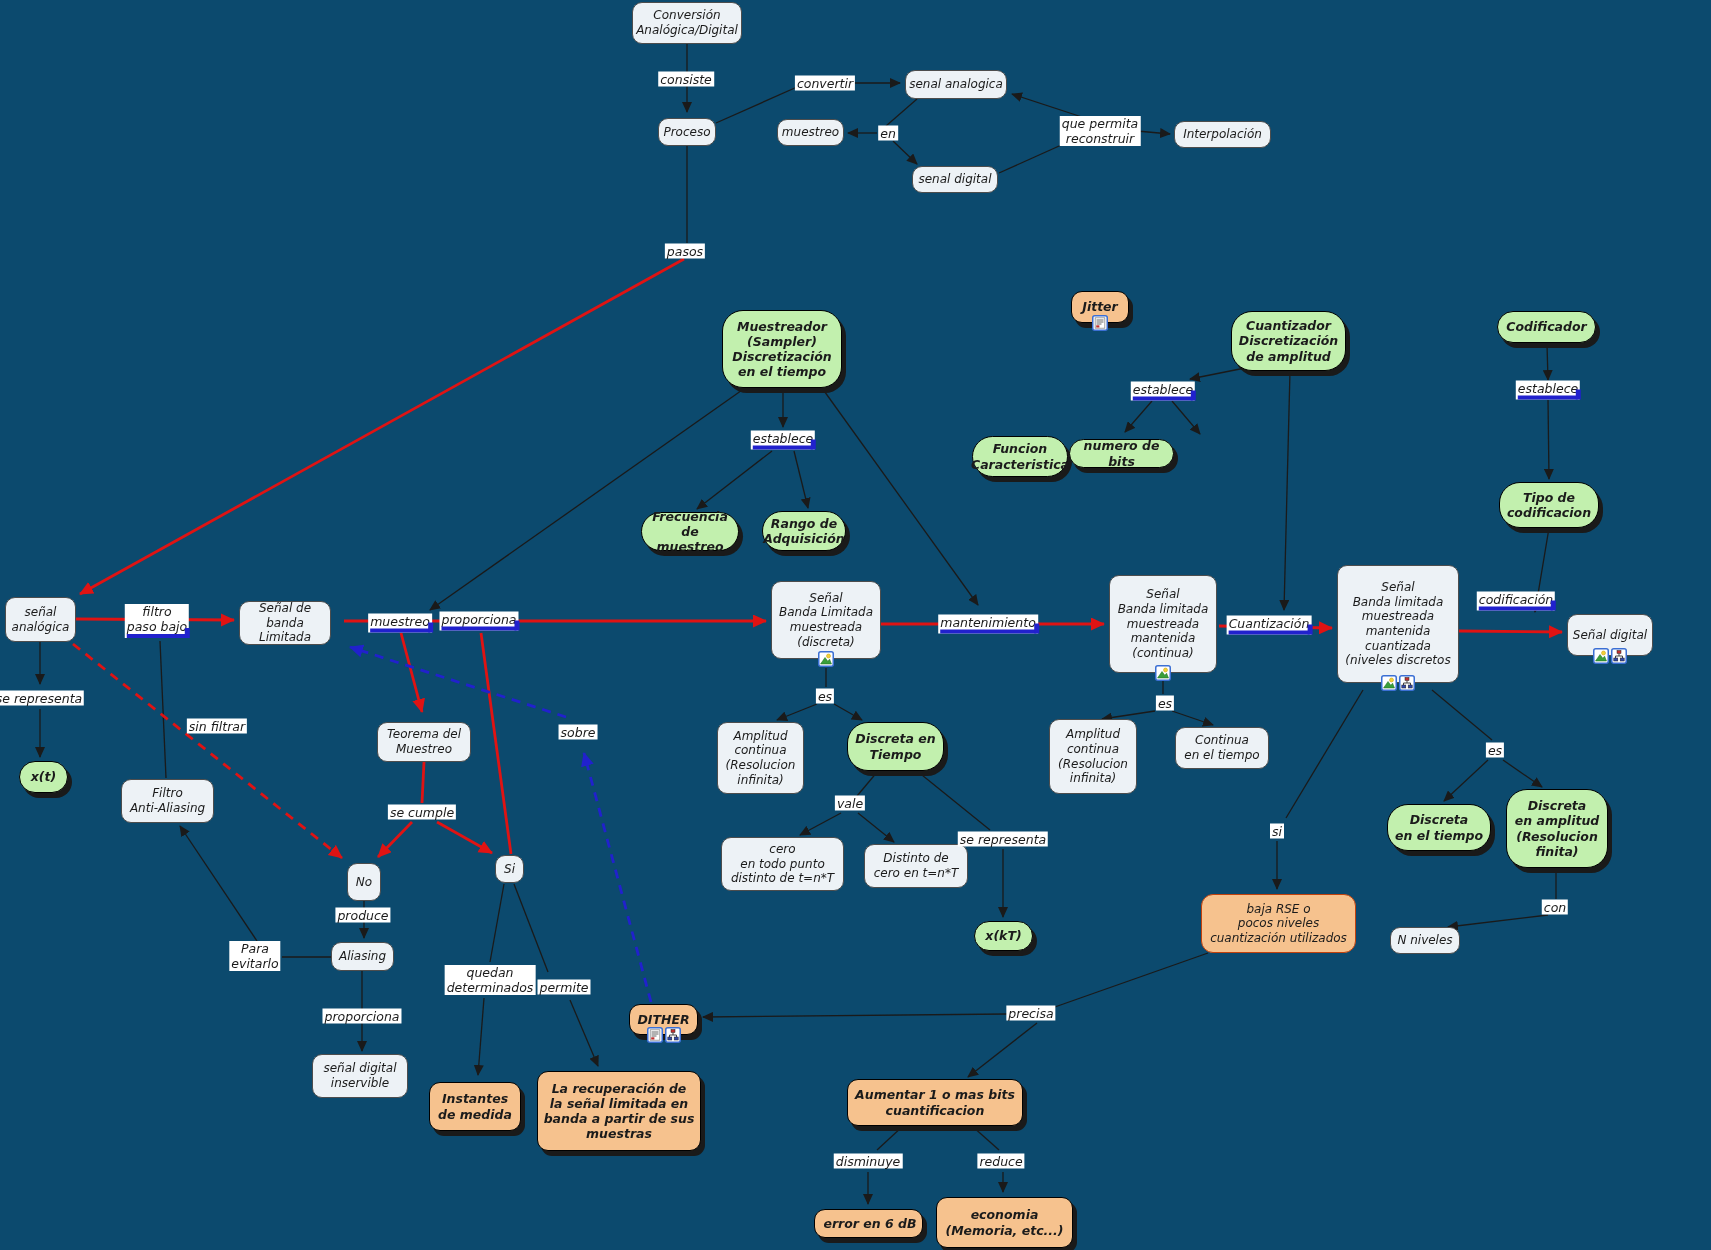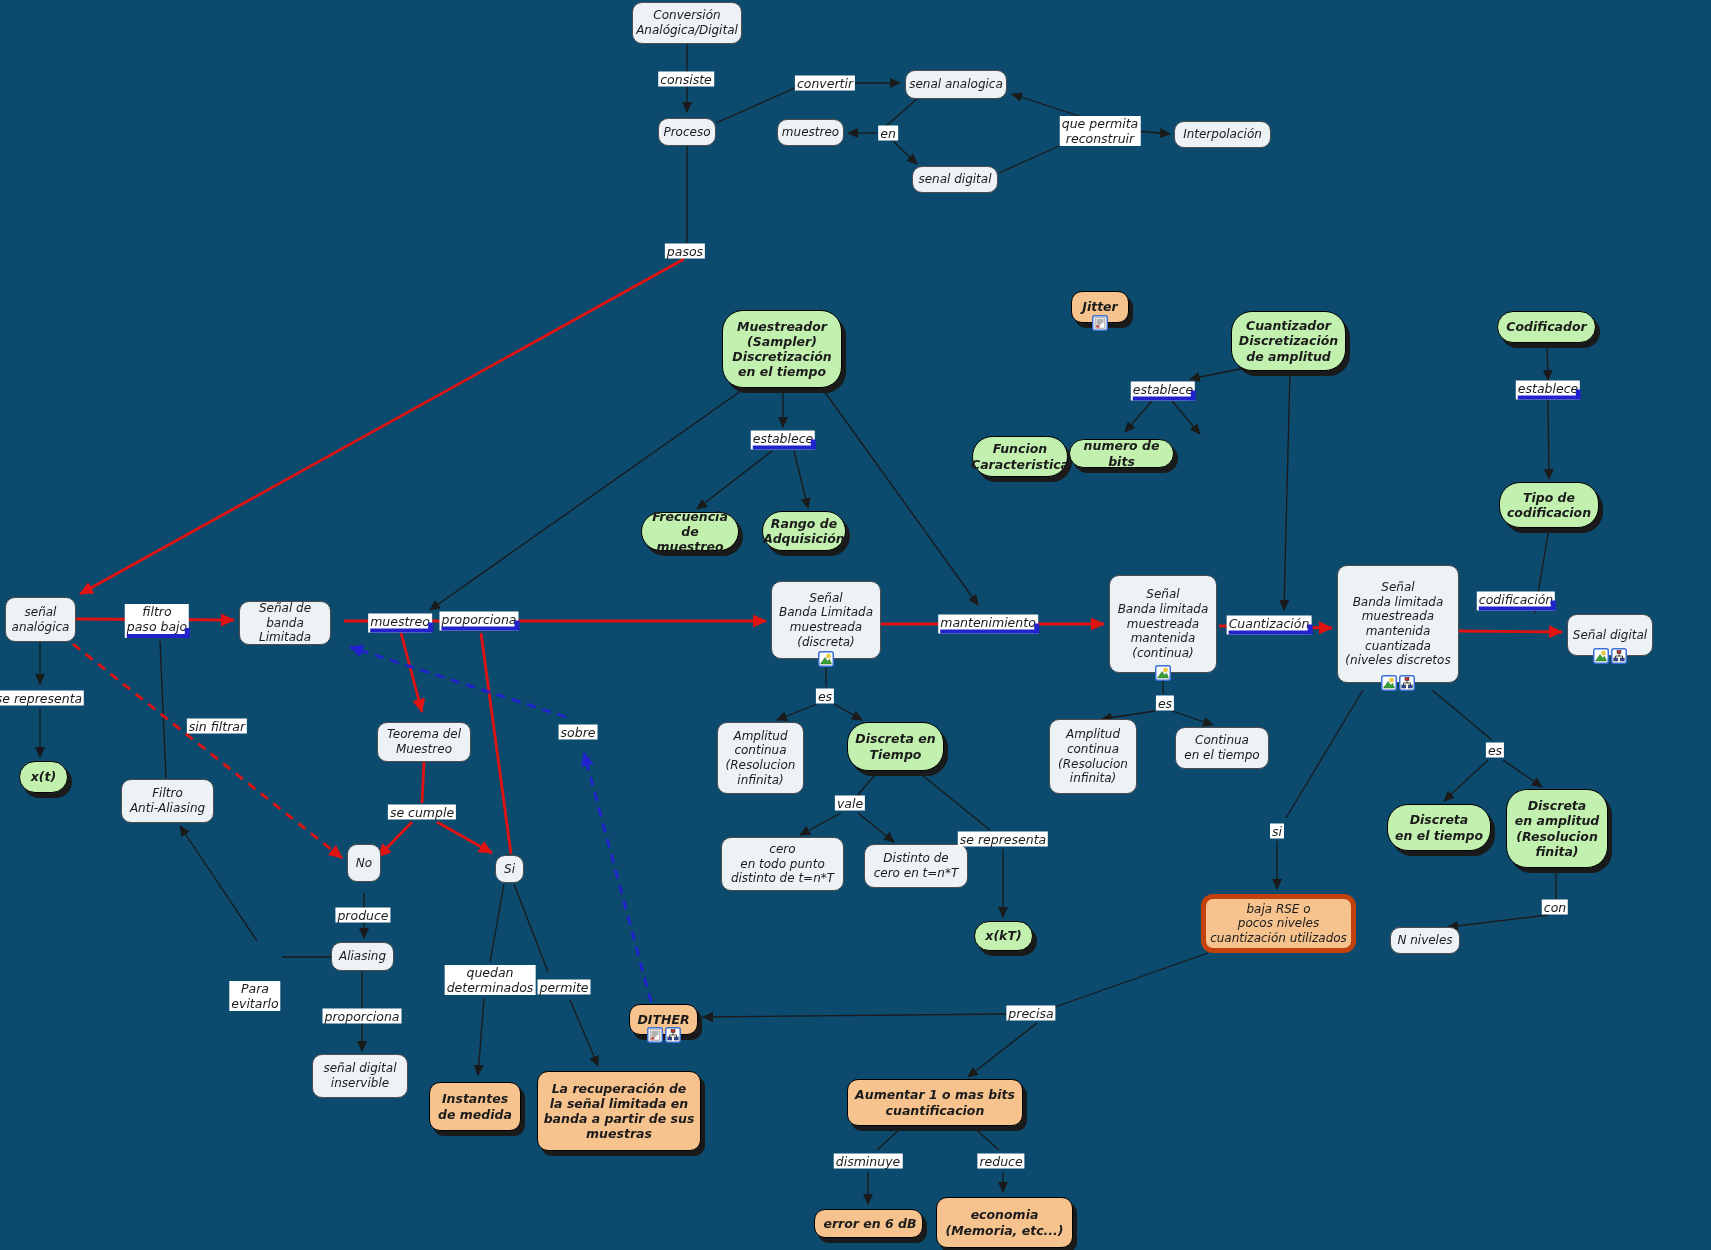--- a/index.html
+++ b/index.html
@@ -6,21 +6,21 @@
   #canvas{position:relative;width:1711px;height:1250px;background:#0c4a6e;overflow:hidden;
           font-family:"DejaVu Sans","Liberation Sans",sans-serif;font-style:italic;}
   #edges{position:absolute;left:0;top:0;z-index:1;}
   .node{position:absolute;z-index:2;box-sizing:border-box;display:flex;align-items:center;justify-content:center;
         text-align:center;border:1px solid #4d4d4d;border-radius:10px;background:#edf2f6;color:#1b1b1b;
         font-size:12px;line-height:1.22;padding:2px 3px;white-space:pre-line;}
   .node.green{background:#c2f0ae;border:1.6px solid #000;font-weight:bold;font-size:12.5px;
         box-shadow:4px 5px 0 #1a1a1a;border-radius:21px;}
   .node.orange{background:#f6c28e;border:1.6px solid #000;font-weight:bold;font-size:12.5px;
         box-shadow:4px 5px 0 #1a1a1a;border-radius:11px;}
-  .node.orange.plain{font-weight:normal;border:5px solid #c2410c;box-shadow:none;font-size:12px;border-radius:12px;}
+  .node.orange.plain{font-weight:normal;border:1px solid #c2410c;box-shadow:none;font-size:12px;border-radius:12px;}
   .icons{position:absolute;bottom:-9px;left:50%;transform:translateX(-50%);display:flex;gap:2px;z-index:4;}
   .icons svg{display:block;}
   .lbl{position:absolute;z-index:3;transform:translate(-50%,-50%);text-align:center;color:#1b1b1b;
        font-size:12.5px;line-height:1.2;background:#fff;padding:0 2px;white-space:pre-line;}
   .lbl .bar{height:4px;background:#2121cd;margin-top:0;position:relative;}
   .lbl .bar::after{content:'';position:absolute;right:-3px;bottom:0;width:5px;height:10px;background:#2121cd;}
 </style>
 </head>
 <body>
 
@@ -161,21 +161,21 @@
     <path d="M2.5 13 L7 6.5 L9.8 10.2 L11.6 8.2 L13.5 13 Z" fill="#3a9e3a" stroke="#1c6e1c" stroke-width="0.5"></path>
   </svg><svg width="16" height="16" viewBox="0 0 16 16">
     <rect x="0.75" y="0.75" width="14.5" height="14.5" rx="2" fill="#ffffff" stroke="#3b6fd4" stroke-width="1.5"></rect>
     <path d="M8 5.5 V8 M4.5 10 V8 H11.5 V10" stroke="#444" stroke-width="1" fill="none"></path>
     <rect x="6" y="2.5" width="4" height="3" fill="#c03030" stroke="#222" stroke-width="0.5"></rect>
     <rect x="2.8" y="10" width="4" height="3" fill="#3248a8" stroke="#222" stroke-width="0.5"></rect>
     <rect x="9.2" y="10" width="4" height="3" fill="#3248a8" stroke="#222" stroke-width="0.5"></rect>
   </svg></div></div>
       <div class="node " style="left: 377px; top: 722px; width: 94px; height: 40px;"><span>Teorema del
 Muestreo</span></div>
-      <div class="node " style="left: 347px; top: 844px; width: 34px; height: 38px;"><span>No</span></div>
+      <div class="node " style="left: 347px; top: 863px; width: 34px; height: 38px;"><span>No</span></div>
       <div class="node " style="left: 495px; top: 855px; width: 29px; height: 28px;"><span>Si</span></div>
       <div class="node " style="left: 121px; top: 779px; width: 93px; height: 44px;"><span>Filtro
 Anti-Aliasing</span></div>
       <div class="node " style="left: 331px; top: 942px; width: 63px; height: 29px;"><span>Aliasing</span></div>
       <div class="node " style="left: 312px; top: 1054px; width: 96px; height: 44px;"><span>señal digital
 inservible</span></div>
       <div class="node " style="left: 717px; top: 722px; width: 87px; height: 72px;"><span>Amplitud
 continua
 (Resolucion
 infinita)</span></div>
@@ -266,21 +266,21 @@
       <div class="lbl link" style="left: 400px; top: 623px;"><span>muestreo</span><div class="bar"></div></div>
       <div class="lbl link" style="left: 479px; top: 621px;"><span>proporciona</span><div class="bar"></div></div>
       <div class="lbl link" style="left: 988px; top: 624px;"><span>mantenimiento</span><div class="bar"></div></div>
       <div class="lbl link" style="left: 1269px; top: 625px;"><span>Cuantización</span><div class="bar"></div></div>
       <div class="lbl link" style="left: 1516px; top: 601px;"><span>codificación</span><div class="bar"></div></div>
       <div class="lbl" style="left: 39px; top: 698px;"><span>se representa</span></div>
       <div class="lbl" style="left: 217px; top: 726px;"><span>sin filtrar</span></div>
       <div class="lbl" style="left: 578px; top: 732px;"><span>sobre</span></div>
       <div class="lbl" style="left: 422px; top: 812px;"><span>se cumple</span></div>
       <div class="lbl" style="left: 363px; top: 915px;"><span>produce</span></div>
-      <div class="lbl" style="left: 255px; top: 956px; margin-top: 40px;"><span>Para
+      <div class="lbl" style="left: 255px; top: 956px;"><span>Para
 evitarlo</span></div>
       <div class="lbl" style="left: 362px; top: 1016px;"><span>proporciona</span></div>
       <div class="lbl" style="left: 490px; top: 980px;"><span>quedan
 determinados</span></div>
       <div class="lbl" style="left: 564px; top: 987px;"><span>permite</span></div>
       <div class="lbl" style="left: 825px; top: 696px;"><span>es</span></div>
       <div class="lbl" style="left: 850px; top: 803px;"><span>vale</span></div>
       <div class="lbl" style="left: 1003px; top: 839px;"><span>se representa</span></div>
       <div class="lbl" style="left: 1165px; top: 703px;"><span>es</span></div>
       <div class="lbl" style="left: 1277px; top: 831px;"><span>si</span></div>

